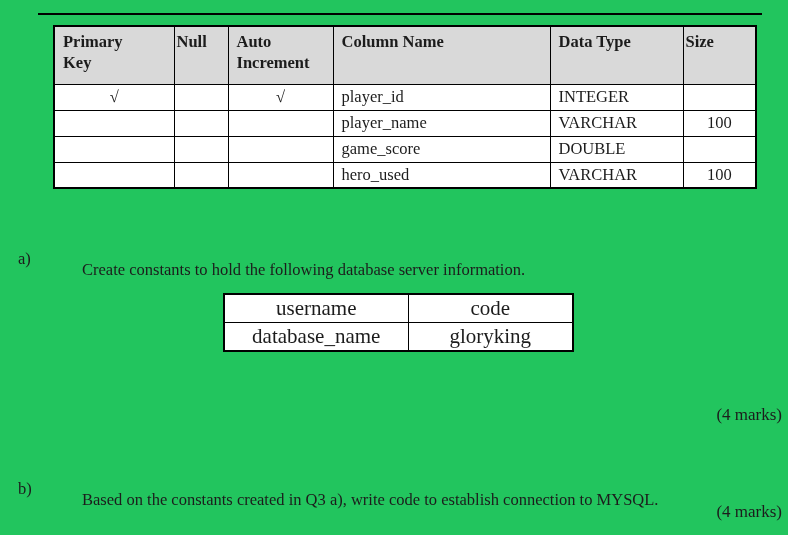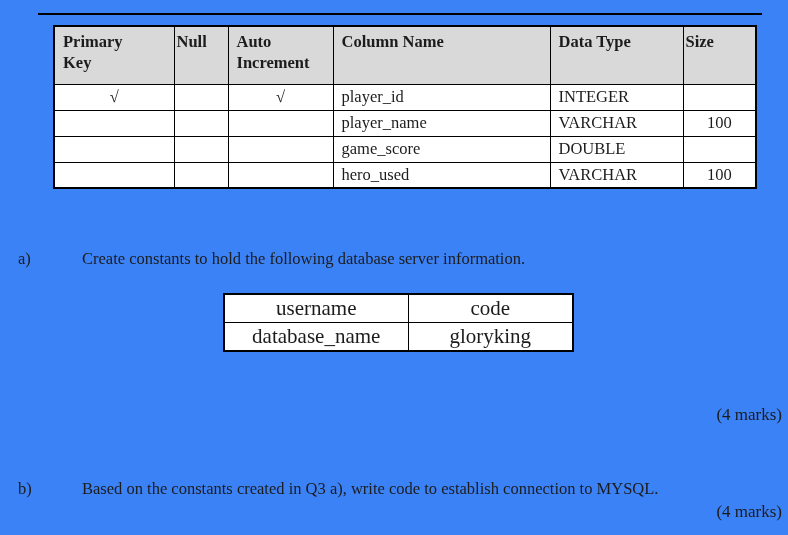--- a/index.html
+++ b/index.html
@@ -5,21 +5,21 @@
   * { margin: 0; padding: 0; box-sizing: border-box; }
   html, body { background: #ffffff; }
   body {
     font-family: "Liberation Serif", "DejaVu Serif", serif;
     color: #1c1c1c;
   }
   .page {
     position: relative;
     width: 788px;
     height: 535px;
-    background: #3b82f6;
+    background: #22c55e;
     overflow: hidden;
   }
   .top-rule {
     position: absolute;
     left: 38px;
     top: 13px;
     width: 724px;
     height: 2px;
     background: #000000;
   }
@@ -69,21 +69,21 @@
 
   
   .question {
     position: absolute;
     left: 18px;
     width: 752px;
     display: flex;
     font-size: 16.5px;
   }
   .question .q-label { flex: 0 0 64px; }
-  .question .q-text  { flex: 1 1 auto; }
+  .question .q-text  { flex: 1 1 auto; margin-top: 11px; }
   .q-a { top: 249px; }
   .q-b { top: 479px; }
 
   
   table.constants {
     position: absolute;
     left: 223px;
     top: 293px;
     width: 349px;
     border-collapse: collapse;

